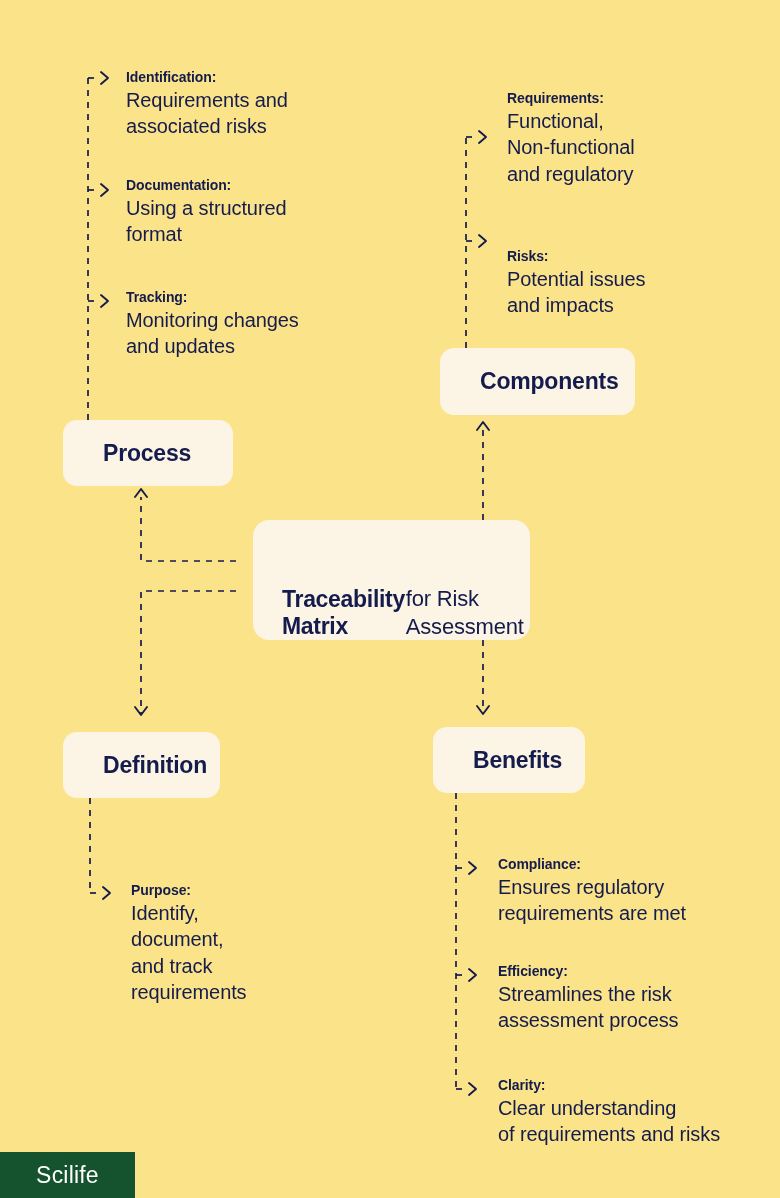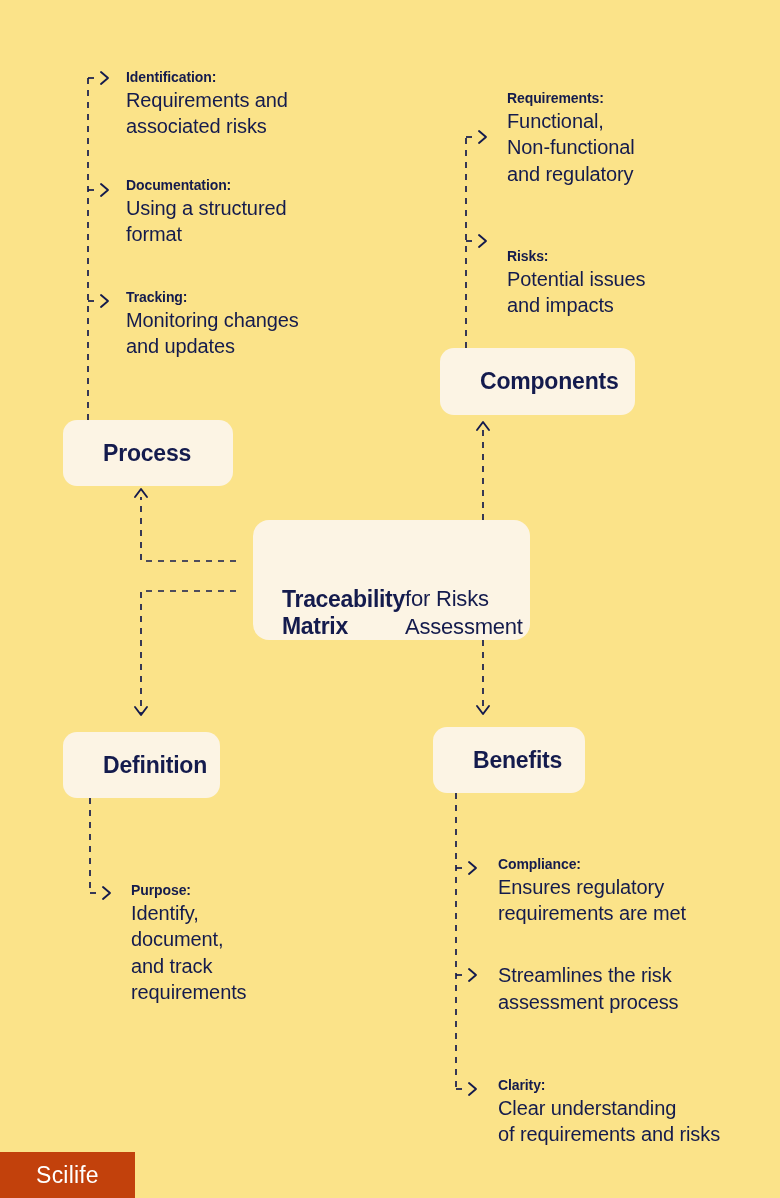--- a/index.html
+++ b/index.html
@@ -69,21 +69,21 @@
   #br-requirements   {left:507px;top:89px; width:240px;}
   #br-risks          {left:507px;top:247px;width:240px;}
   
   #br-compliance     {left:498px;top:855px; width:260px;}
   #br-efficiency     {left:498px;top:962px; width:260px;}
   #br-clarity        {left:498px;top:1076px;width:268px;}
 
   
   #logo{
     position:absolute;left:0;bottom:0;width:135px;height:46px;
-    background:#c2410c;
+    background:#14532d;
     display:flex;align-items:center;justify-content:center;
     z-index:5;
   }
   #logo .logo-text{
     color:#FFFFFF;font-size:23px;font-weight:normal;letter-spacing:0.2px;
   }
 </style>
 </head>
 <body>
 
@@ -135,21 +135,21 @@
       <polyline points="103,887 110,893 103,899"></polyline>
 
       <polyline points="469,862 476,868 469,874"></polyline>
       <polyline points="469,969 476,975 469,981"></polyline>
       <polyline points="469,1083 476,1089 469,1095"></polyline>
     </g>
   </svg>
 
   <div class="node" id="node-center">
     <div class="center-title">Traceability Matrix</div>
-    <div class="center-sub">for Risks Assessment</div>
+    <div class="center-sub">for Risk Assessment</div>
   </div>
 
   <div class="node branch" id="node-process">
     <span class="node-label">Process</span>
   </div>
 
   <div class="node branch" id="node-components">
     <span class="node-label">Components</span>
   </div>
 
@@ -196,20 +196,21 @@
 and track
 requirements</p>
   </div>
 
   <div class="bullet" id="br-compliance">
     <p class="b-title">Compliance:</p>
     <p class="b-body">Ensures regulatory
 requirements are met</p>
   </div>
   <div class="bullet" id="br-efficiency">
+    <p class="b-title">Efficiency:</p>
     <p class="b-body">Streamlines the risk
 assessment process</p>
   </div>
   <div class="bullet" id="br-clarity">
     <p class="b-title">Clarity:</p>
     <p class="b-body">Clear understanding
 of requirements and risks</p>
   </div>
 
   <div id="logo">

